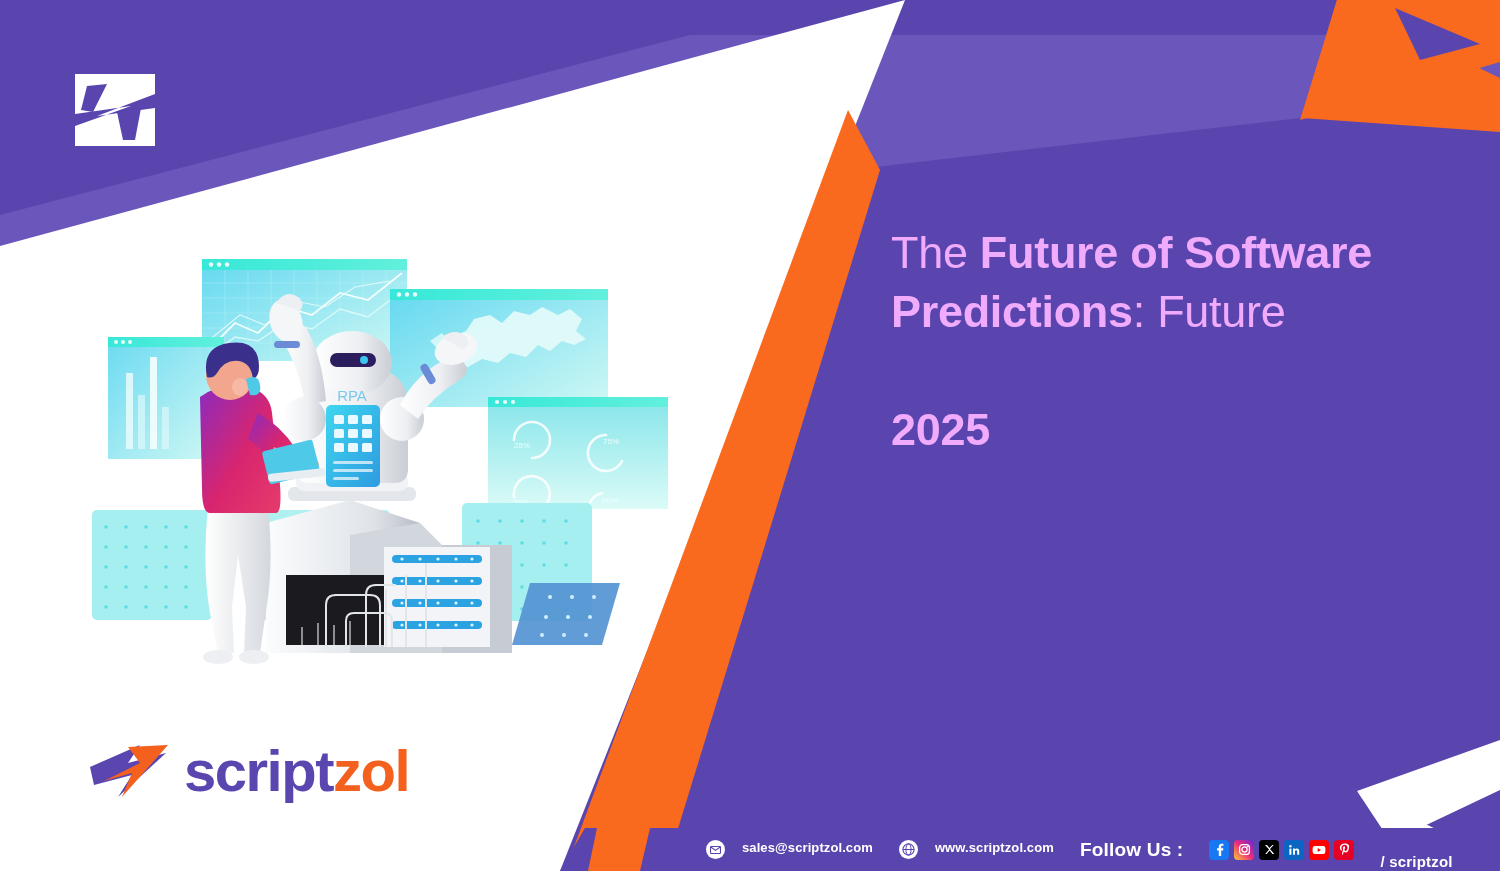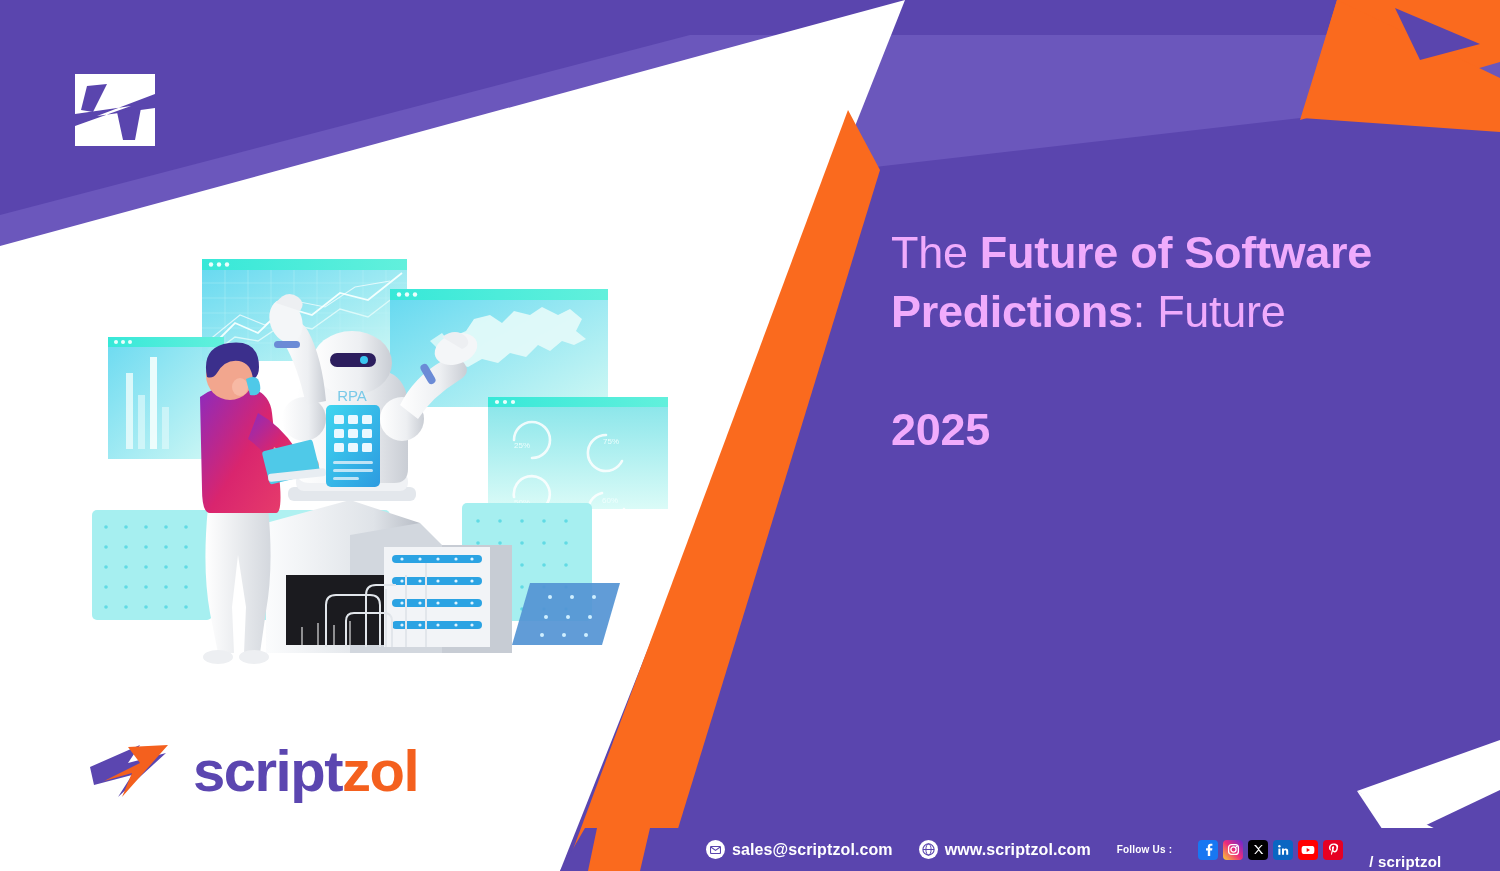--- a/index.html
+++ b/index.html
@@ -25,35 +25,35 @@
   
   .headline {
     position:absolute; left:891px; top:223px; width:580px;
     color:#f0abfc; font-size:45px; line-height:59px;
     letter-spacing:-0.3px; font-weight:400;
   }
   .headline b { font-weight:700; }
 
   
   .brand-logo { position:absolute; left:88px; top:735px; width:340px; height:72px;
-                display:flex; align-items:center; gap:21px; }
+                display:flex; align-items:center; gap:12px; }
   .brand-wordmark { font-size:58px; font-weight:700; letter-spacing:-1.5px; line-height:1; }
   .brand-script { color:#5B46B0; }
   .brand-zol { color:#F4601E; }
 
   
   .footer { position:absolute; left:0; top:828px; width:1500px; height:43px;
             display:flex; align-items:center; }
   .footer-inner { position:absolute; left:706px; top:0; height:43px;
                   display:flex; align-items:center; gap:26px; }
-  .contact { display:flex; align-items:center; gap:7px; color:#fff;
-             font-size:16px; font-weight:700; letter-spacing:0.1px; }
+  .contact { display:flex; gap:17px; color:#fff;
+             font-size:13px; font-weight:700; letter-spacing:0.1px; }
   .circ-icon { width:19px; height:19px; border-radius:50%; background:#fff;
                display:flex; align-items:center; justify-content:center; flex:0 0 auto; }
-  .follow-label { color:#fff; font-size:10px; font-weight:700; letter-spacing:0.2px; }
+  .follow-label { color:#fff; font-size:19px; font-weight:700; letter-spacing:0.2px; }
   .social-row { display:flex; align-items:center; gap:5px; }
   .social { width:20px; height:20px; border-radius:4px; display:flex;
             align-items:center; justify-content:center; flex:0 0 auto; }
   .s-fb { background:#1877F2; }
   .s-ig { background:linear-gradient(45deg,#F9CE34 0%,#EE2A7B 50%,#6228D7 100%); }
   .s-x  { background:#000000; }
   .s-li { background:#0A66C2; }
   .s-yt { background:#FF0000; }
   .s-pt { background:#E60023; }
   .handle { color:#fff; font-size:15px; font-weight:700; letter-spacing:0.2px;

